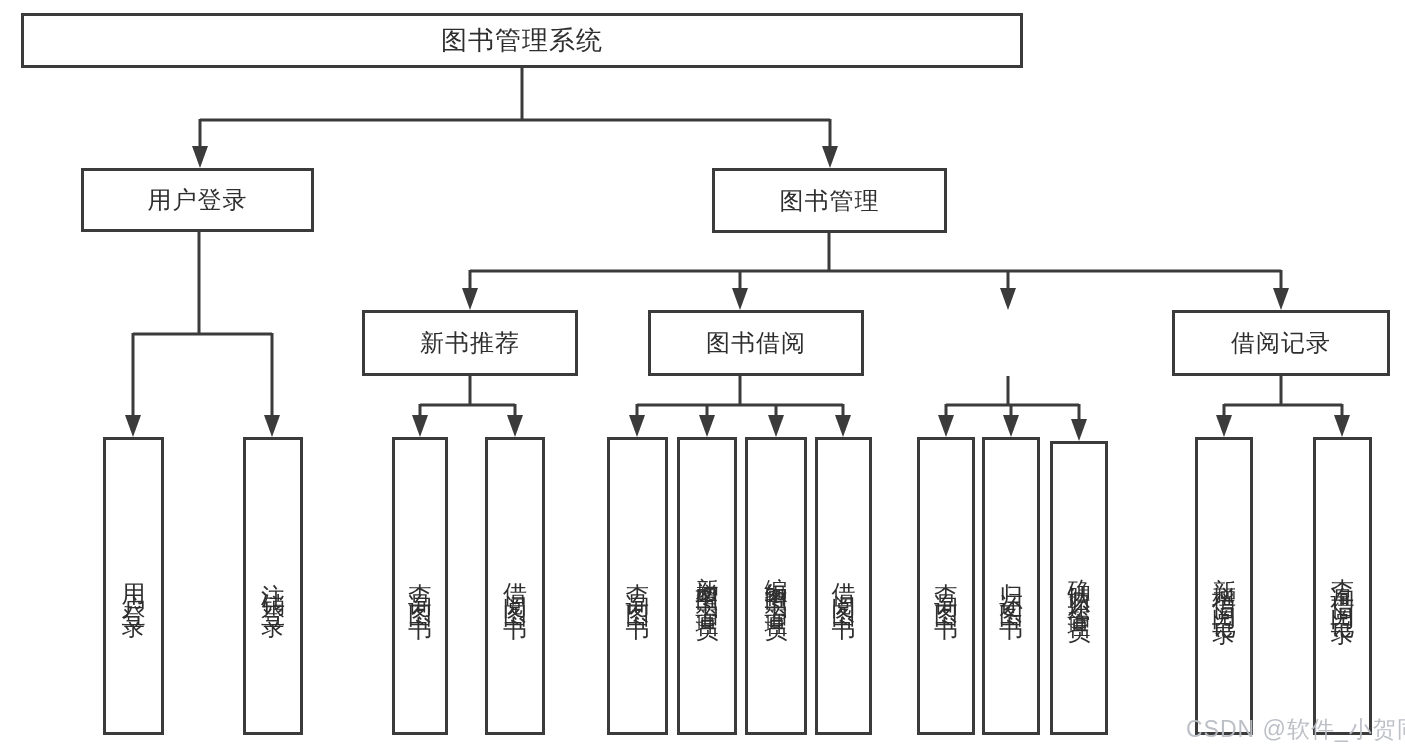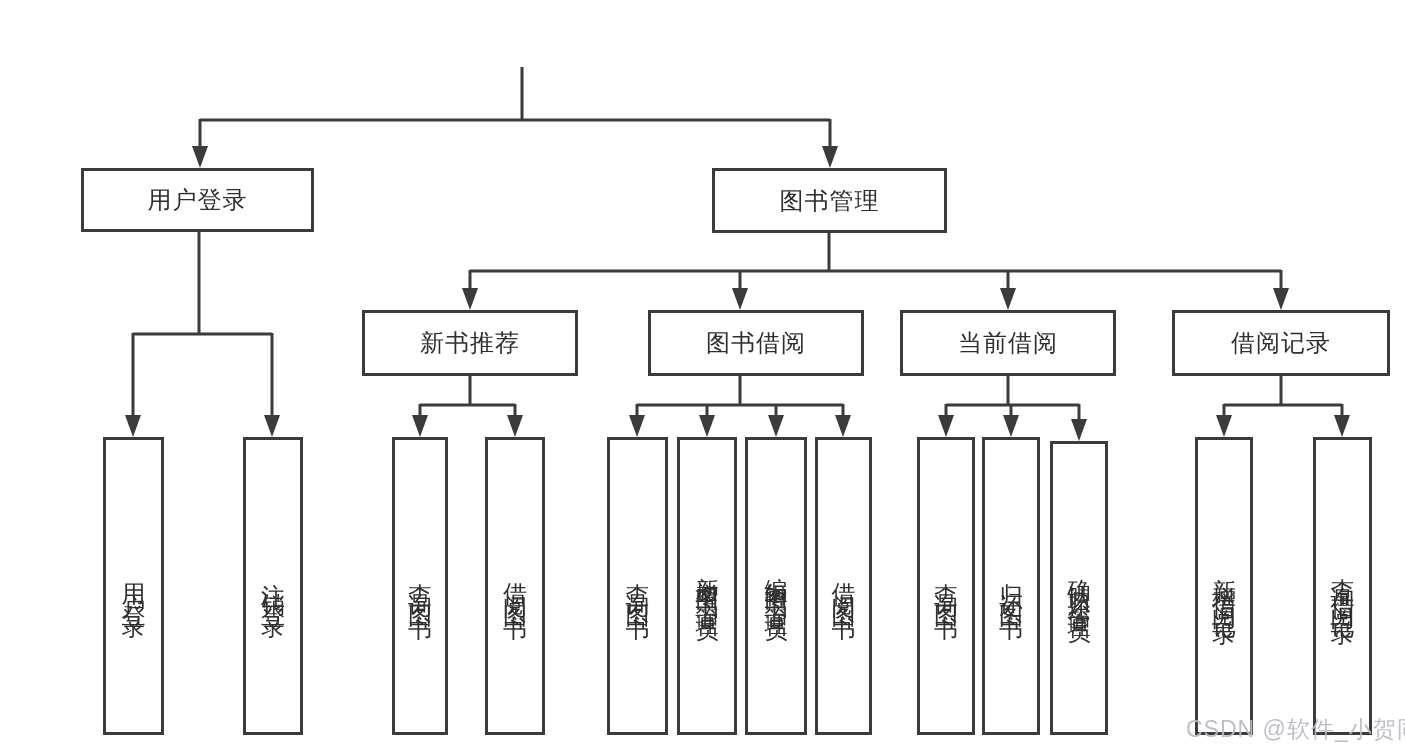--- a/index.html
+++ b/index.html
@@ -89,27 +89,27 @@
       <path d="M768 415 L784 415 L776 437 Z"></path>
       <path d="M835 415 L851 415 L843 437 Z"></path>
       <path d="M938 415 L954 415 L946 437 Z"></path>
       <path d="M1003 415 L1019 415 L1011 437 Z"></path>
       <path d="M1071 419 L1087 419 L1079 441 Z"></path>
       <path d="M1216 415 L1232 415 L1224 437 Z"></path>
       <path d="M1334 415 L1350 415 L1342 437 Z"></path>
     </g>
   </svg>
 
+  <div class="box root-box" style="left:21px;top:13px;width:1002px;height:55px;">图书管理系统</div>
 
   <div class="box" style="left:81px;top:168px;width:233px;height:64px;">用户登录</div>
   <div class="box" style="left:712px;top:168px;width:235px;height:65px;">图书管理</div>
 
   <div class="box" style="left:362px;top:310px;width:216px;height:66px;">新书推荐</div>
   <div class="box" style="left:632px;top:310px;width:216px;height:66px;margin-left:16px;">图书借阅</div>
-  <div class="box" style="left:900px;top:310px;width:216px;height:66px;">当前借阅</div>
   <div class="box" style="left:1172px;top:310px;width:218px;height:66px;">借阅记录</div>
 
   <div class="box leaf" style="left:103px;top:437px;width:61px;height:298px;">用户登录</div>
   <div class="box leaf" style="left:243px;top:437px;width:60px;height:298px;">注销登录</div>
 
   <div class="box leaf" style="left:392px;top:437px;width:56px;height:298px;">查询图书</div>
   <div class="box leaf" style="left:485px;top:437px;width:60px;height:298px;">借阅图书</div>
 
   <div class="box leaf" style="left:607px;top:437px;width:61px;height:298px;">查询图书</div>
   <div class="box leaf tight" style="left:677px;top:437px;width:60px;height:298px;">新增图书（管理员）</div>

